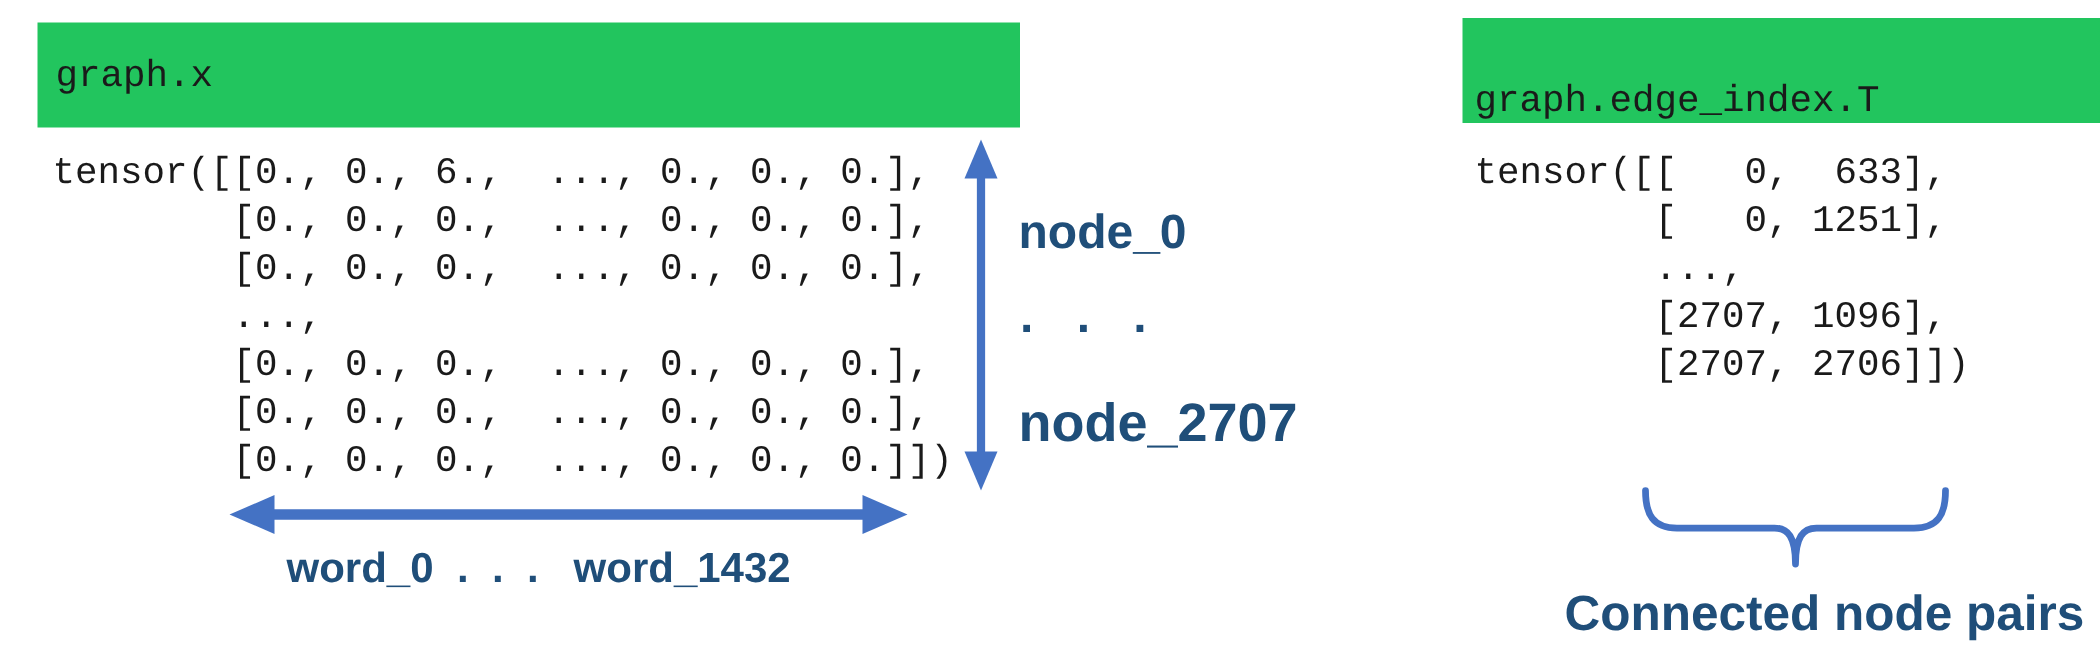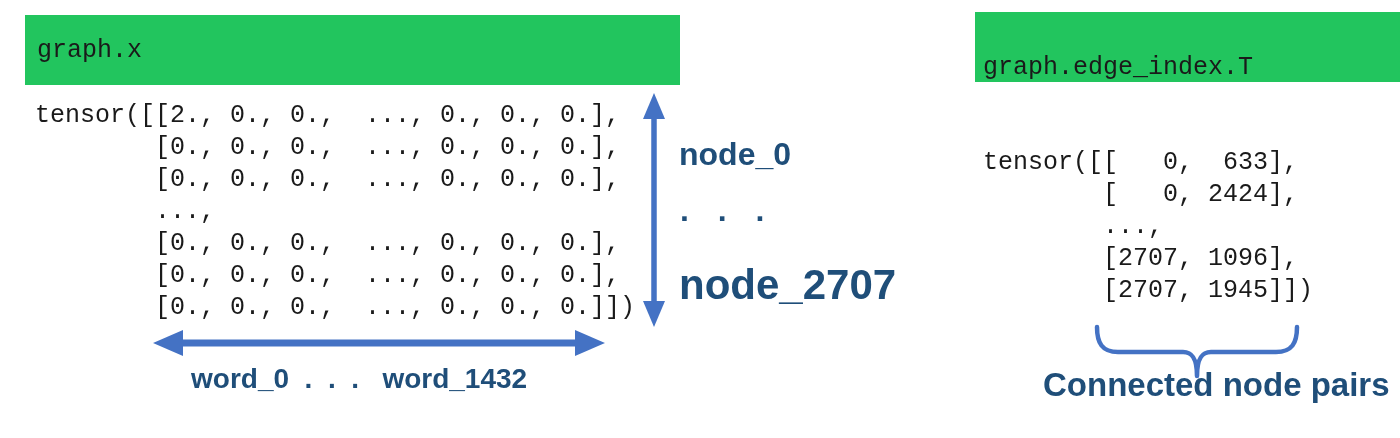--- a/index.html
+++ b/index.html
@@ -28,48 +28,48 @@
   .header-right { left: 975px; top: 12px; width: 425px; height: 70px; padding-left: 8px; align-items: flex-end; }
   .code-block {
     position: absolute;
     font-family: "Liberation Mono", "DejaVu Sans Mono", monospace;
     font-size: 25px;
     line-height: 32px;
     color: #1a1a1a;
   }
   .code-block .code-line { white-space: pre; height: 32px; }
   .code-left  { left: 35px;  top: 100px; }
-  .code-right { left: 983px; top: 100px; margin-top: 47px; }
+  .code-right { left: 983px; top: 100px; }
   .annot {
     position: absolute;
     font-weight: 700;
     color: #1f4e79;
     white-space: pre;
   }
   .row-first { left: 679px; top: 136px; font-size: 32px; }
   .row-dots  { left: 680px; top: 192px; font-size: 32px; letter-spacing: 10px; }
-  .row-last  { left: 679px; top: 261px; font-size: 42px; }
+  .row-last  { left: 679px; top: 261px; font-size: 36px; }
   .col-label { left: 191px; top: 363px; font-size: 28px; }
-  .edge-label { left: 1043px; top: 366px; font-size: 33px; }
+  .edge-label { left: 1043px; top: 390px; font-size: 33px; }
   .arrow-svg, .brace-svg { position: absolute; }
   .v-arrow { left: 637px; top: 92px; }
   .h-arrow { left: 150px; top: 326px; }
   .brace   { left: 1090px; top: 324px; }
 </style>
 </head>
 <body>
 
 <div class="canvas">
 
   <div class="code-header header-left">
     <span>graph.x</span>
   </div>
 
   <div class="code-block code-left">
-    <div class="code-line">tensor([[2., 0., 0.,  ..., 0., 0., 0.],</div>
+    <div class="code-line">tensor([[0., 0., 6.,  ..., 0., 0., 0.],</div>
     <div class="code-line">        [0., 0., 0.,  ..., 0., 0., 0.],</div>
     <div class="code-line">        [0., 0., 0.,  ..., 0., 0., 0.],</div>
     <div class="code-line">        ...,</div>
     <div class="code-line">        [0., 0., 0.,  ..., 0., 0., 0.],</div>
     <div class="code-line">        [0., 0., 0.,  ..., 0., 0., 0.],</div>
     <div class="code-line">        [0., 0., 0.,  ..., 0., 0., 0.]])</div>
   </div>
 
   <svg class="arrow-svg v-arrow" width="34" height="236" viewBox="0 0 34 236">
     <line x1="17" y1="20" x2="17" y2="216" stroke="#4472c4" stroke-width="5.5"></line>
@@ -88,24 +88,24 @@
   </svg>
 
   <div class="annot col-label">word_0  .  .  .   word_1432</div>
 
   <div class="code-header header-right">
     <span>graph.edge_index.T</span>
   </div>
 
   <div class="code-block code-right">
     <div class="code-line">tensor([[   0,  633],</div>
-    <div class="code-line">        [   0, 2424],</div>
+    <div class="code-line">        [   0, 1251],</div>
     <div class="code-line">        ...,</div>
     <div class="code-line">        [2707, 1096],</div>
-    <div class="code-line">        [2707, 1945]])</div>
+    <div class="code-line">        [2707, 2706]])</div>
   </div>
 
   <svg class="brace-svg brace" width="214" height="58" viewBox="0 0 214 58">
     <path d="M 7,3 C 7,19 12,28 28,28 L 93,28 C 102,28 107,34 107,52 C 107,34 112,28 121,28 L 186,28 C 202,28 207,19 207,3" fill="none" stroke="#4472c4" stroke-width="4.5" stroke-linecap="round" stroke-linejoin="round"></path>
   </svg>
 
   <div class="annot edge-label">Connected node pairs</div>
 
 </div>
 

